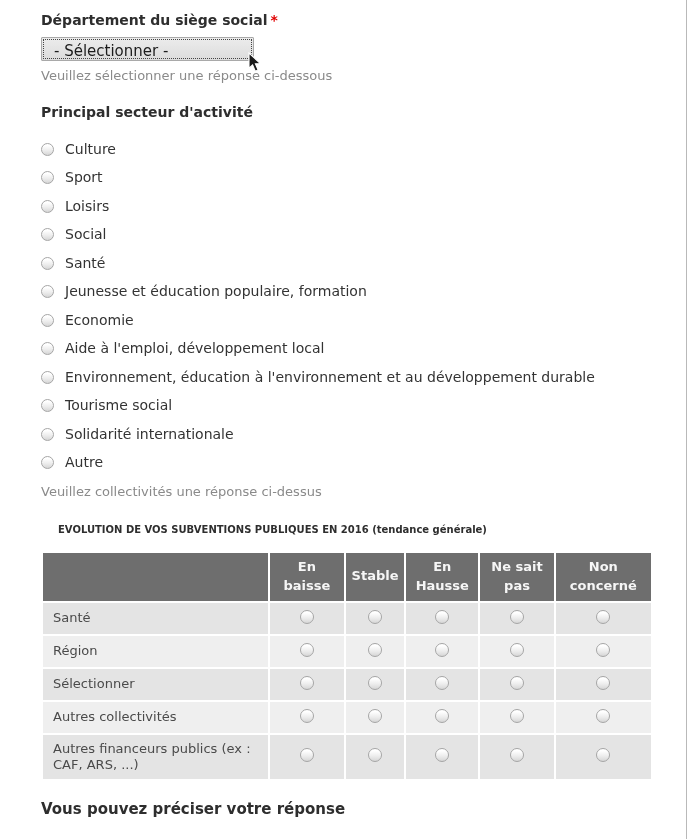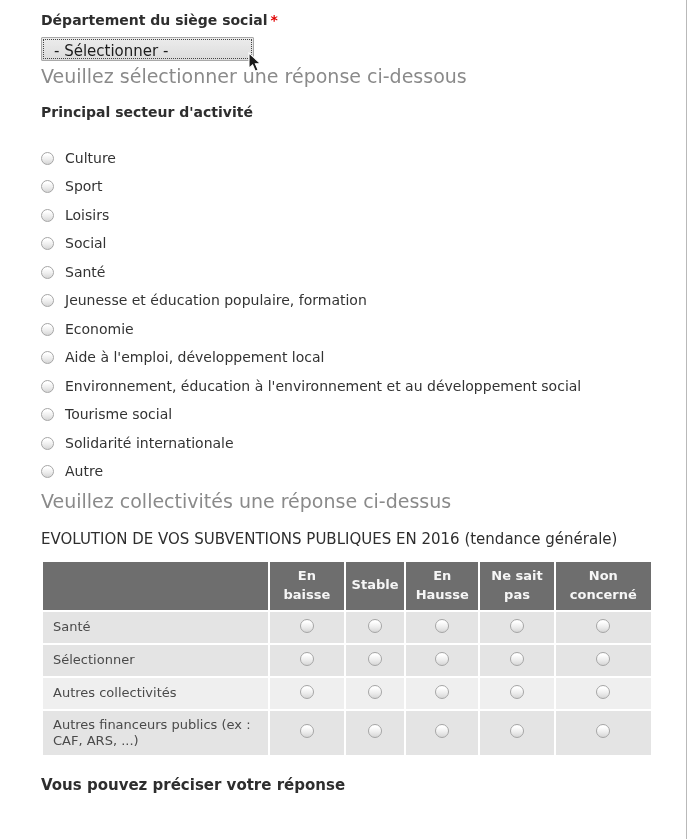--- a/index.html
+++ b/index.html
@@ -33,41 +33,41 @@
     display: flex; align-items: flex-end;
     padding: 0 12px;
     cursor: default;
   }
   .select-box .select-value {
     font-size: 15px; color: #1c1c1c; white-space: nowrap; overflow: hidden;
   }
 
   .helper {
     margin-top: 7px;
-    font-size: 19px; color: #8a8a8a; line-height: 16px;
+    font-size: 13px; color: #8a8a8a; line-height: 16px;
   }
 
   .section-sector { margin-top: 20px; }
-  .radio-list { margin-top: 23px; }
+  .radio-list { margin-top: 14px; }
   .radio-row {
     display: flex; align-items: center; height: 28.5px; cursor: default;
   }
   .radio {
     flex: none;
     width: 13px; height: 13px;
     border: 1px solid #a6a6a6; border-radius: 50%;
     background: linear-gradient(to bottom, #ffffff 15%, #ececec 60%, #d6d6d6 100%);
     box-shadow: inset 0 1px 0 rgba(255,255,255,0.9);
     margin-right: 11px;
   }
   .radio-label { font-size: 14px; color: #333; line-height: 17px; }
 
   .table-title {
     margin-top: 21px;
-    font-size: 15px; font-weight: normal; color: #2e2e2e; line-height: 18px;
+    font-size: 10px; font-weight: bold; color: #2e2e2e; line-height: 18px; margin-left: 17px;
   }
   table.matrix {
     margin-top: 12px;
     border-collapse: separate; border-spacing: 2px;
     width: 612px;
     table-layout: fixed;
   }
   table.matrix th {
     background: #6e6e6e; color: #f6f6f6;
     font-size: 13px; font-weight: bold; line-height: 1.45;
@@ -134,21 +134,21 @@
       <label class="radio-row">
         <span class="radio"></span>
         <span class="radio-label">Economie</span>
       </label>
       <label class="radio-row">
         <span class="radio"></span>
         <span class="radio-label">Aide à l'emploi, développement local</span>
       </label>
       <label class="radio-row">
         <span class="radio"></span>
-        <span class="radio-label">Environnement, éducation à l'environnement et au développement social</span>
+        <span class="radio-label">Environnement, éducation à l'environnement et au développement durable</span>
       </label>
       <label class="radio-row">
         <span class="radio"></span>
         <span class="radio-label">Tourisme social</span>
       </label>
       <label class="radio-row">
         <span class="radio"></span>
         <span class="radio-label">Solidarité internationale</span>
       </label>
       <label class="radio-row">
@@ -182,20 +182,28 @@
       </thead>
       <tbody>
         <tr class="row-odd">
           <td class="row-label">Santé</td>
           <td class="radio-cell"><span class="radio"></span></td>
           <td class="radio-cell"><span class="radio"></span></td>
           <td class="radio-cell"><span class="radio"></span></td>
           <td class="radio-cell"><span class="radio"></span></td>
           <td class="radio-cell"><span class="radio"></span></td>
         </tr>
+        <tr class="row-even">
+          <td class="row-label">Région</td>
+          <td class="radio-cell"><span class="radio"></span></td>
+          <td class="radio-cell"><span class="radio"></span></td>
+          <td class="radio-cell"><span class="radio"></span></td>
+          <td class="radio-cell"><span class="radio"></span></td>
+          <td class="radio-cell"><span class="radio"></span></td>
+        </tr>
         <tr class="row-odd">
           <td class="row-label">Sélectionner</td>
           <td class="radio-cell"><span class="radio"></span></td>
           <td class="radio-cell"><span class="radio"></span></td>
           <td class="radio-cell"><span class="radio"></span></td>
           <td class="radio-cell"><span class="radio"></span></td>
           <td class="radio-cell"><span class="radio"></span></td>
         </tr>
         <tr class="row-even">
           <td class="row-label">Autres collectivités</td>

